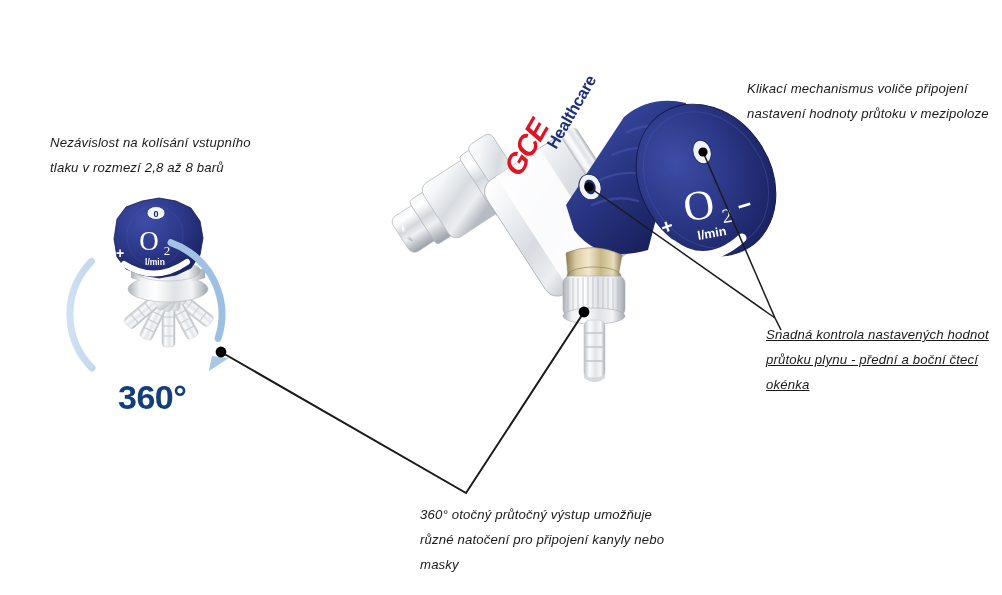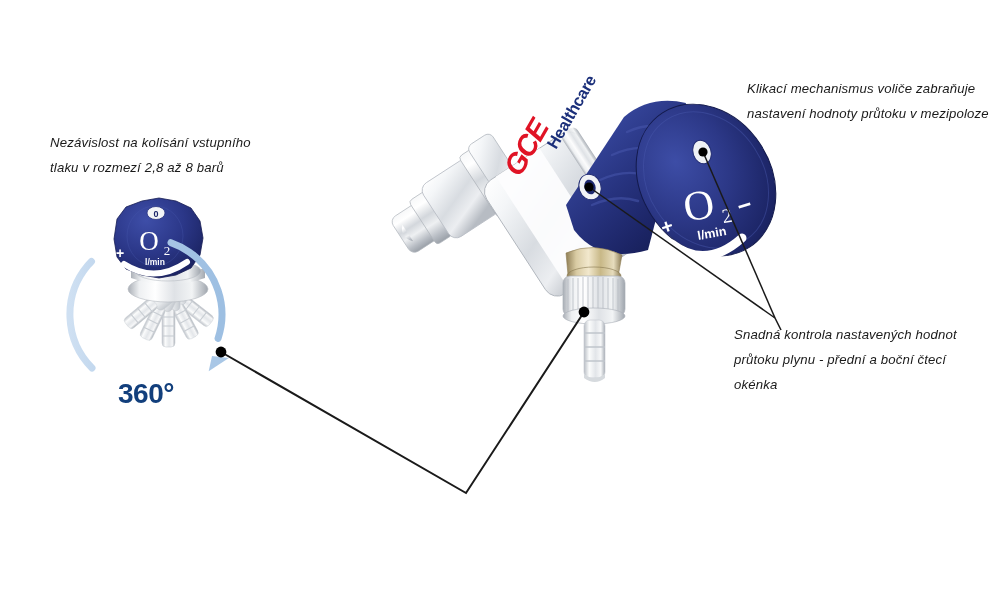--- a/index.html
+++ b/index.html
@@ -22,30 +22,30 @@
     font-family: "Liberation Sans", sans-serif;
     font-style: italic;
     font-size: 13.2px;
     line-height: 25px;
     color: #1a1a1a;
     letter-spacing: 0.15px;
     white-space: pre-line;
   }
   .annot-top-right { left: 747px; top: 76px; width: 250px; }
   .annot-left      { left: 50px;  top: 130px; width: 230px; }
-  .annot-right-low { left: 734px; top: 322px; width: 230px; }
+  .annot-right-low { left: 766px; top: 322px; width: 230px; text-decoration: underline; }
   .annot-bottom    { left: 420px; top: 502px; width: 250px; }
 
   .deg-label {
     position: absolute;
     left: 118px;
     top: 378px;
     font-family: "Liberation Sans", sans-serif;
     font-weight: bold;
-    font-size: 28px;
+    font-size: 34px;
     color: #123f7c;
     letter-spacing: -0.5px;
   }
   svg.art {
     position: absolute;
     left: 0; top: 0;
     width: 1002px;
     height: 595px;
     overflow: visible;
   }
@@ -272,22 +272,23 @@
       <circle cx="703" cy="152" r="4.6" fill="#000000" stroke="none"></circle>
 
       <path d="M775 318 L781 330" stroke-width="1.5"></path>
 
       <path d="M221 352 L466 493 L584 312" stroke-width="2"></path>
       <circle cx="221" cy="352" r="5.4" fill="#000000" stroke="none"></circle>
       <circle cx="584" cy="312" r="5.4" fill="#000000" stroke="none"></circle>
     </g>
   </svg>
 
-  <div class="annot annot-top-right no-select">Klikací mechanismus voliče zabraňuje nastavení hodnoty průtoku v mezipoloze</div>
+  <div class="annot annot-top-right no-select">Klikací mechanismus voliče připojení nastavení hodnoty průtoku v mezipoloze</div>
 
   <div class="annot annot-left no-select">Nezávislost na kolísání vstupního tlaku v rozmezí 2,8 až 8 barů</div>
 
   <div class="annot annot-right-low no-select">Snadná kontrola nastavených hodnot průtoku plynu - přední a boční čtecí okénka</div>
 
+  <div class="annot annot-bottom no-select">360° otočný průtočný výstup umožňuje různé natočení pro připojení kanyly nebo masky</div>
 
   <div class="deg-label no-select">360°</div>
 
 </div>
 
 </body></html>

